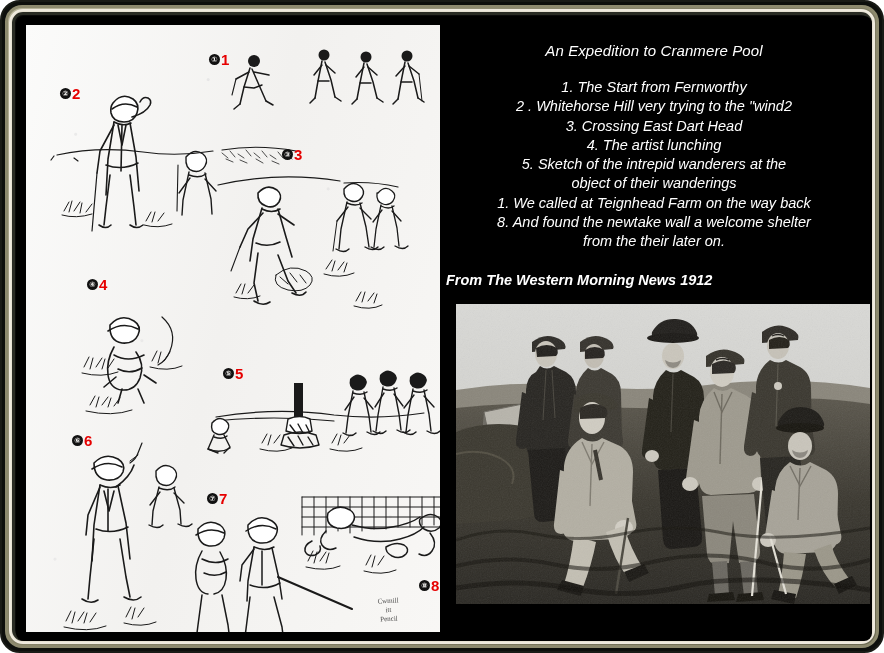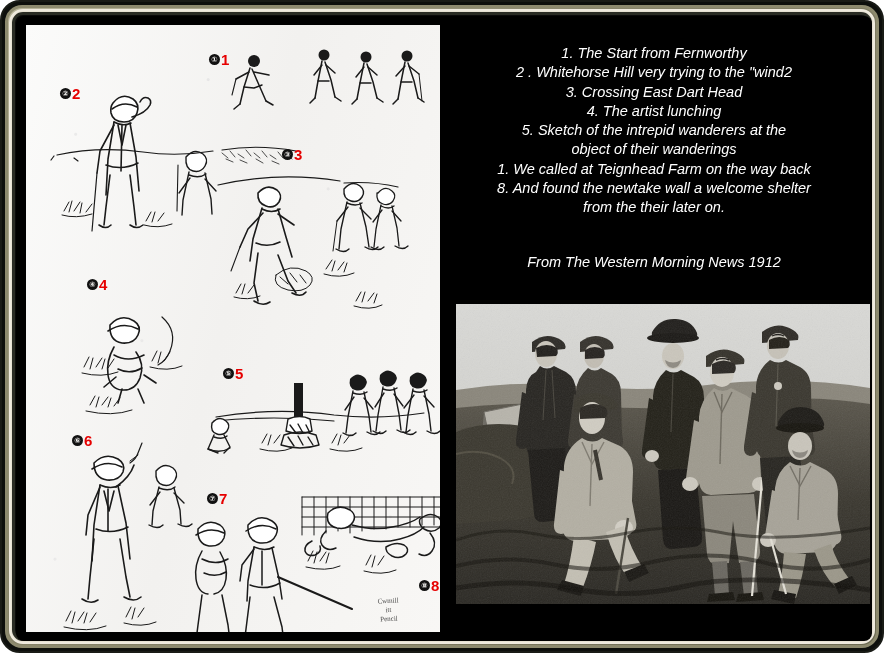--- a/index.html
+++ b/index.html
@@ -140,25 +140,25 @@
     margin-top: 19px;
     text-align: center;
     font-style: italic;
     font-size: 14.5px;
     line-height: 1.33;
     font-family: "Liberation Sans", sans-serif;
     padding: 0 6px;
   }
   .caption-list div { margin: 0; }
   .source-line {
-    text-align: center;
     font-style: italic;
     font-size: 14.5px;
-    margin-top: 36px;
+    margin-top: 20px;
     font-family: "Liberation Sans", sans-serif;
+    font-weight: bold;
   }
 
   
   .photo-wrap {
     position: absolute;
     left: 440px; top: 288px;
     width: 414px; height: 300px;
     overflow: hidden;
     background: #6a6a66;
   }
@@ -515,20 +515,21 @@
       </div>
 
       <div class="signature">
         <div>Cwmill</div>
         <div>itt</div>
         <div>Pencil</div>
       </div>
     </div>
 
     <div class="text-panel">
+      <div class="caption-title">An Expedition to Cranmere Pool</div>
       <div class="caption-list">
         <div>1. The Start from Fernworthy</div>
         <div>2 . Whitehorse Hill very trying to the "wind2</div>
         <div>3. Crossing East Dart Head</div>
         <div>4. The artist lunching</div>
         <div>5. Sketch of the intrepid wanderers at the</div>
         <div>object of their wanderings</div>
         <div>1. We called at Teignhead Farm on the way back</div>
         <div>8. And found the newtake wall a welcome shelter</div>
         <div>from the their later on.</div>

